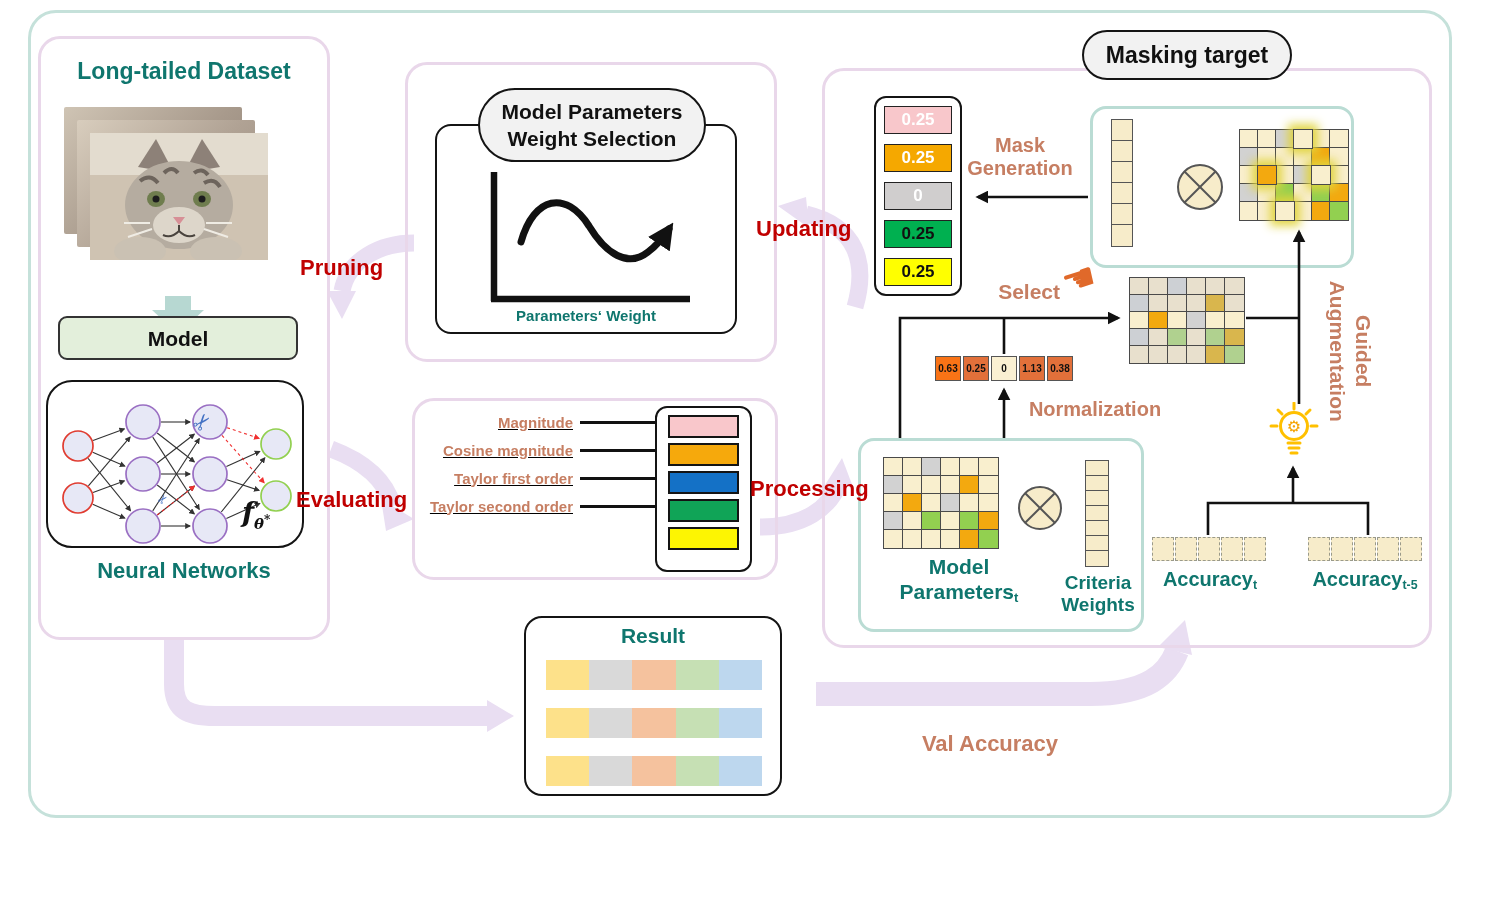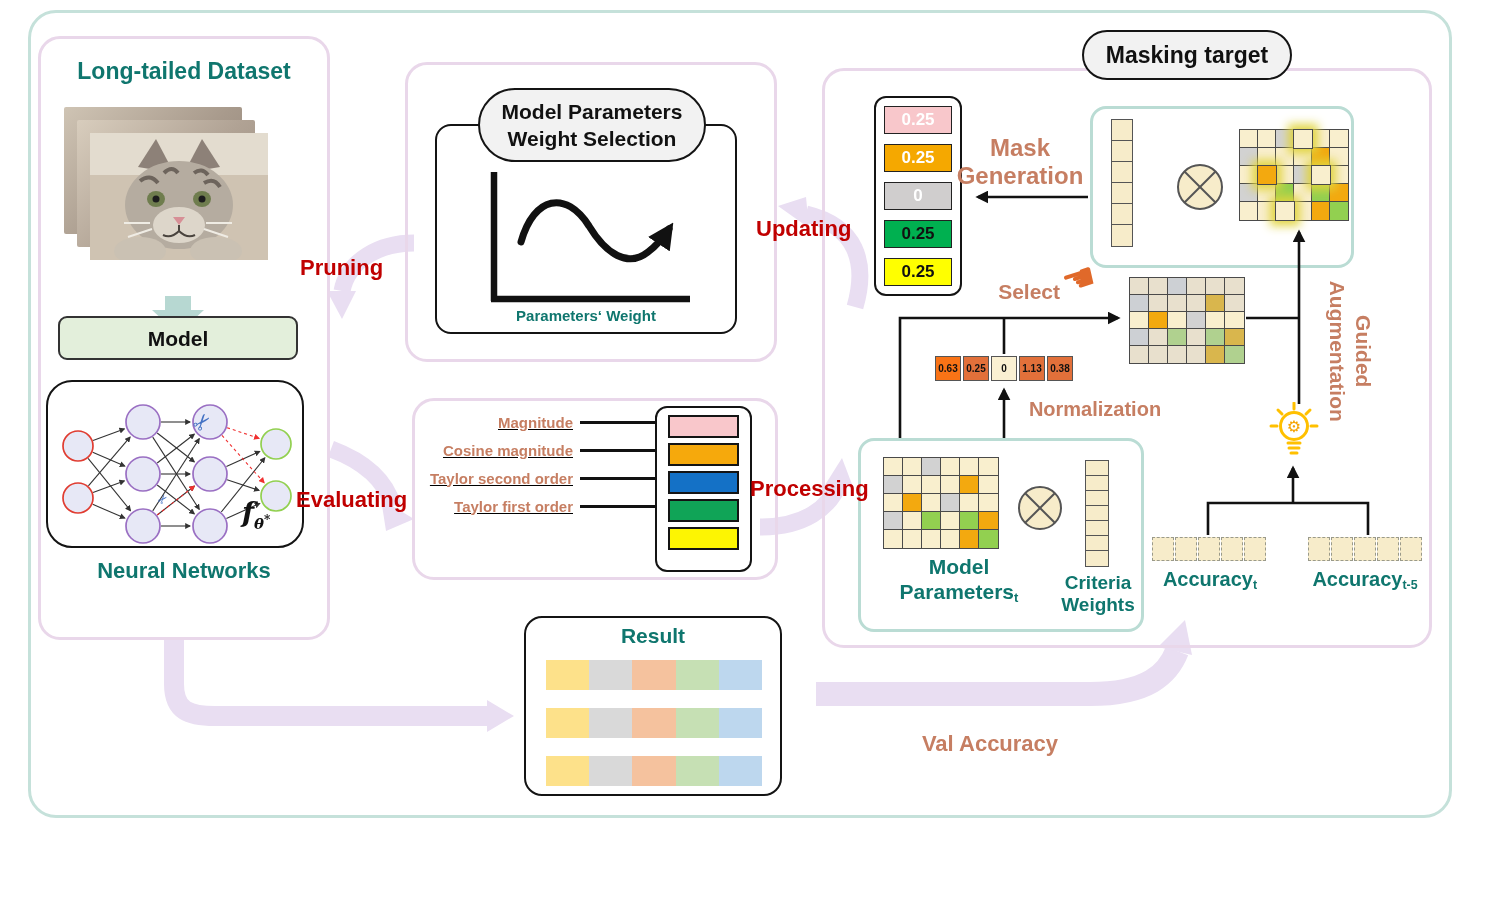--- a/index.html
+++ b/index.html
@@ -193,25 +193,25 @@
   <div class="abs z3 crit-rows" style="left:418px;top:410px;">
       <div class="crit-row">
         <div class="crit-label">Magnitude</div>
         <div class="crit-arrow"></div>
       </div>
       <div class="crit-row">
         <div class="crit-label">Cosine magnitude</div>
         <div class="crit-arrow"></div>
       </div>
       <div class="crit-row">
+        <div class="crit-label">Taylor first order</div>
+        <div class="crit-arrow"></div>
+      </div>
+      <div class="crit-row">
         <div class="crit-label">Taylor second order</div>
-        <div class="crit-arrow"></div>
-      </div>
-      <div class="crit-row">
-        <div class="crit-label">Taylor first order</div>
         <div class="crit-arrow"></div>
       </div>
     </div>
   <div class="abs blk-box z3" style="left:655px;top:406px;width:97px;height:166px;border-radius:12px;display:flex;justify-content:center;">
     <div class="crit-bars" style="margin-top:7px;">
         <div class="crit-bar" style="background: rgb(249, 199, 203);"></div>
         <div class="crit-bar" style="background: rgb(246, 169, 12);"></div>
         <div class="crit-bar" style="background: rgb(20, 113, 198);"></div>
         <div class="crit-bar" style="background: rgb(16, 164, 87);"></div>
         <div class="crit-bar" style="background: rgb(253, 245, 2);"></div>
@@ -224,21 +224,21 @@
 
   <div class="abs blk-box z3" style="left:874px;top:96px;width:88px;height:200px;border-radius:12px;display:flex;justify-content:center;align-items:center;">
     <div class="mask-list">
         <div style="background: rgb(248, 199, 203); color: rgb(255, 255, 255);">0.25</div>
         <div style="background: rgb(245, 168, 0); color: rgb(255, 255, 255);">0.25</div>
         <div style="background: rgb(208, 206, 206); color: rgb(255, 255, 255);">0</div>
         <div style="background: rgb(0, 176, 80); color: rgb(17, 17, 17);">0.25</div>
         <div style="background: rgb(255, 255, 0); color: rgb(17, 17, 17);">0.25</div>
       </div>
   </div>
-  <div class="abs salmon z4" style="left:945px;top:134px;width:150px;text-align:center;font-size:24px;line-height:1.15;">
+  <div class="abs salmon z4" style="left:945px;top:134px;width:150px;text-align:center;font-size:20px;line-height:1.15;">
     <div>Mask</div>
     <div>Generation</div>
   </div>
 
   <div class="abs teal-box z3" style="left:1090px;top:106px;width:264px;height:162px;"></div>
   <div class="abs vcol z4" style="left:1112px;top:120px;">
       <div></div>
       <div></div>
       <div></div>
       <div></div>

